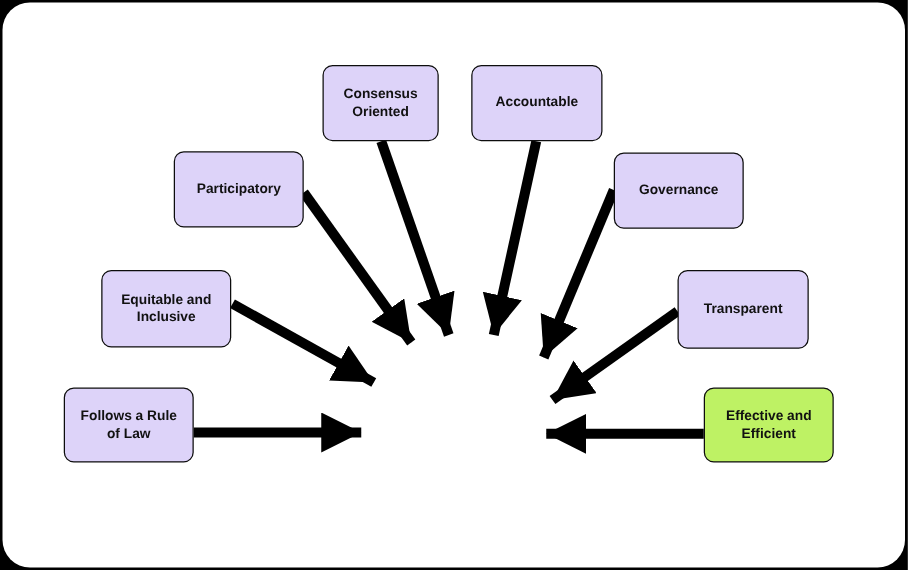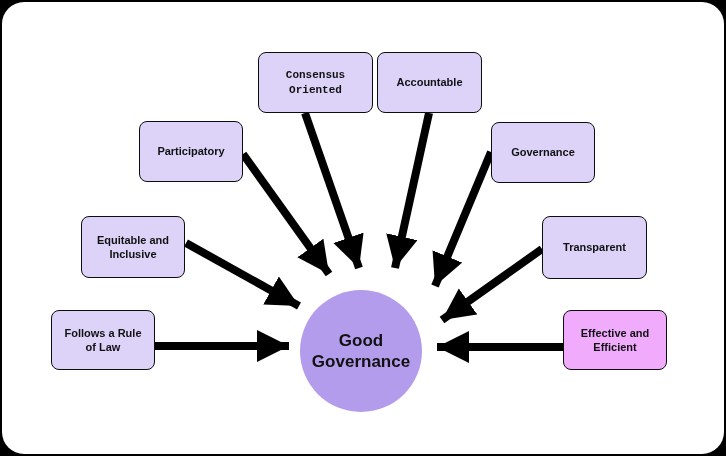--- a/index.html
+++ b/index.html
@@ -91,35 +91,32 @@
     <div id="boxes-layer">
         <div class="factor-box" style="left: 49px; top: 308px; width: 104px; height: 60px; background: rgb(221, 211, 249); border-color: rgb(13, 13, 13); color: rgb(17, 17, 17); text-align: center;">
           <span>Follows a Rule of Law</span>
         </div>
         <div class="factor-box" style="left: 79px; top: 214px; width: 104px; height: 62px; background: rgb(221, 211, 249); border-color: rgb(13, 13, 13); color: rgb(17, 17, 17); justify-content: center;">
           <span>Equitable and Inclusive</span>
         </div>
         <div class="factor-box" style="left: 137px; top: 119px; width: 104px; height: 61px; background: rgb(221, 211, 249); border-color: rgb(13, 13, 13); color: rgb(17, 17, 17);">
           <span>Participatory</span>
         </div>
-        <div class="factor-box" style="left: 256px; top: 50px; width: 115px; height: 61px; background: rgb(221, 211, 249); border-color: rgb(13, 13, 13); color: rgb(17, 17, 17); font-family: Liberation Mono, monospace;">
+        <div class="factor-box" style="left: 256px; top: 50px; width: 93px; height: 61px; background: rgb(221, 211, 249); border-color: rgb(13, 13, 13); color: rgb(17, 17, 17);">
           <span>Consensus Oriented</span>
         </div>
         <div class="factor-box" style="left: 375px; top: 50px; width: 105px; height: 61px; background: rgb(221, 211, 249); border-color: rgb(13, 13, 13); color: rgb(17, 17, 17); text-align: center;">
           <span>Accountable</span>
         </div>
         <div class="factor-box" style="left: 489px; top: 120px; width: 104px; height: 61px; background: rgb(221, 211, 249); border-color: rgb(13, 13, 13); color: rgb(17, 17, 17);">
           <span>Governance</span>
         </div>
         <div class="factor-box" style="left: 540px; top: 214px; width: 105px; height: 63px; background: rgb(221, 211, 249); border-color: rgb(13, 13, 13); color: rgb(17, 17, 17);">
           <span>Transparent</span>
         </div>
-        <div class="factor-box" style="left: 561px; top: 308px; width: 104px; height: 60px; background: #f0abfc; border-color: rgb(13, 13, 13); color: rgb(17, 17, 17);">
+        <div class="factor-box" style="left: 561px; top: 308px; width: 104px; height: 60px; background: #bef264; border-color: rgb(13, 13, 13); color: rgb(17, 17, 17);">
           <span>Effective and Efficient</span>
         </div>
       </div>
 
-    <div class="center-circle" id="center-circle" style="left: 298px; top: 288px; width: 122px; height: 122px; background: rgb(180, 156, 236); color: rgb(17, 17, 17);">
-      <span>Good Governance</span>
-    </div>
 
   </div>
 </div>
 
 </body></html>

